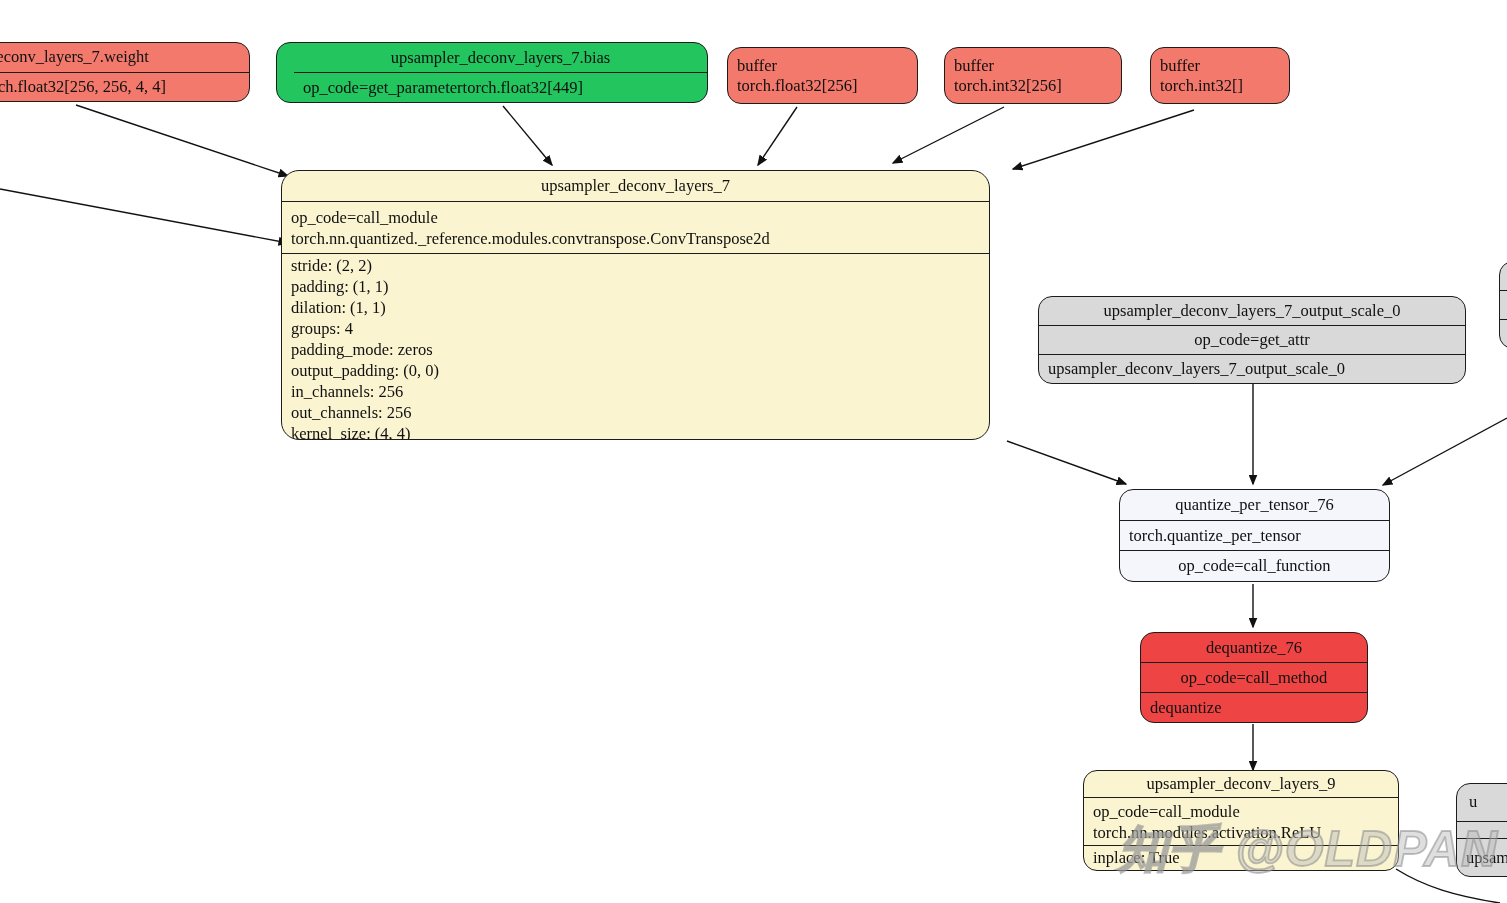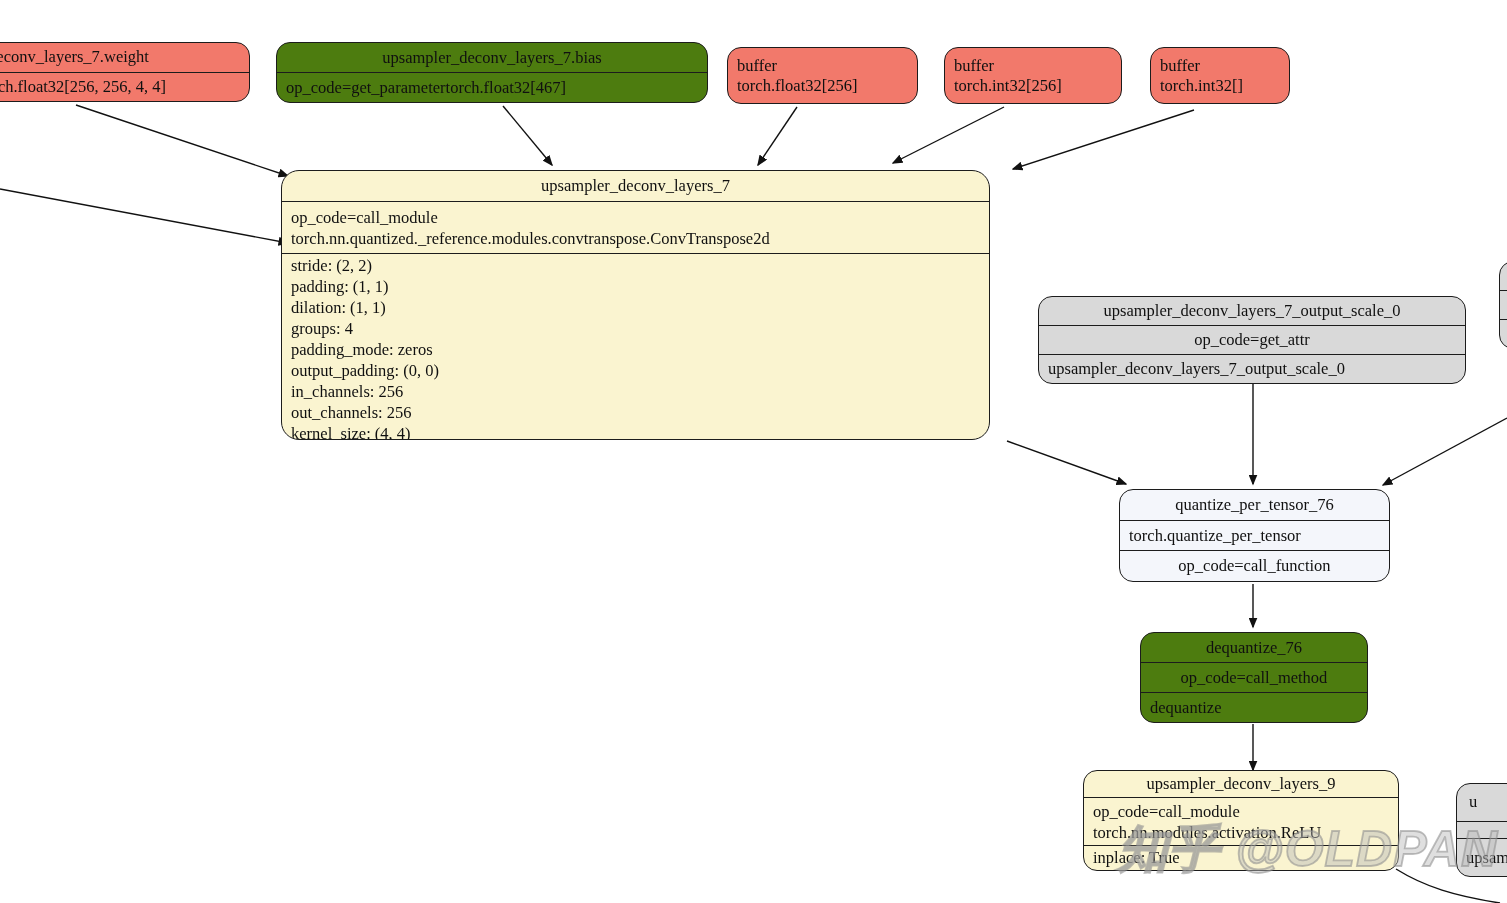--- a/index.html
+++ b/index.html
@@ -60,23 +60,23 @@
     <line x1="1253" y1="724" x2="1253" y2="770" marker-end="url(#arrow)"></line>
     <path d="M1396,869 C1425,887 1455,896 1500,903"></path>
   </g>
 </svg>
 
 <div class="node" style="left: -190px; top: 42px; width: 440px; height: 60px; background: rgb(242, 121, 107);">
   <div class="r c grow">upsampler_deconv_layers_7.weight</div>
   <div class="r l grow">op_code=get_parametertorch.float32[256, 256, 4, 4]</div>
 </div>
 
-<div class="node" style="left: 276px; top: 42px; width: 432px; height: 61px; background: #4d7c0f;">
+<div class="node" style="left: 276px; top: 42px; width: 432px; height: 61px; background: #22c55e; padding-left: 17px;">
   <div class="r c grow">upsampler_deconv_layers_7.bias</div>
-  <div class="r l grow">op_code=get_parametertorch.float32[467]</div>
+  <div class="r l grow">op_code=get_parametertorch.float32[449]</div>
 </div>
 
 <div class="node" style="left: 727px; top: 47px; width: 191px; height: 57px; background: rgb(242, 121, 107);">
   <div class="r l grow">
     <span>buffer</span>
     <span>torch.float32[256]</span>
   </div>
 </div>
 
 <div class="node" style="left: 944px; top: 47px; width: 178px; height: 57px; background: rgb(242, 121, 107);">
@@ -123,21 +123,21 @@
   <div class="r c grow"></div>
   <div class="r l grow"></div>
 </div>
 
 <div class="node" style="left: 1119px; top: 489px; width: 271px; height: 93px; background: rgb(244, 246, 251);">
   <div class="r c grow">quantize_per_tensor_76</div>
   <div class="r l grow">torch.quantize_per_tensor</div>
   <div class="r c grow">op_code=call_function</div>
 </div>
 
-<div class="node" style="left: 1140px; top: 632px; width: 228px; height: 91px; background: #4d7c0f;">
+<div class="node" style="left: 1140px; top: 632px; width: 228px; height: 91px; background: #ef4444;">
   <div class="r c grow">dequantize_76</div>
   <div class="r c grow">op_code=call_method</div>
   <div class="r l grow">dequantize</div>
 </div>
 
 <div class="node" style="left: 1083px; top: 770px; width: 316px; height: 101px; background: rgb(250, 244, 208);">
   <div class="r c" style="height:26px;">upsampler_deconv_layers_9</div>
   <div class="r l" style="height:48px;">
     <span class="attrline">op_code=call_module</span>
     <span class="attrline">torch.nn.modules.activation.ReLU</span>

